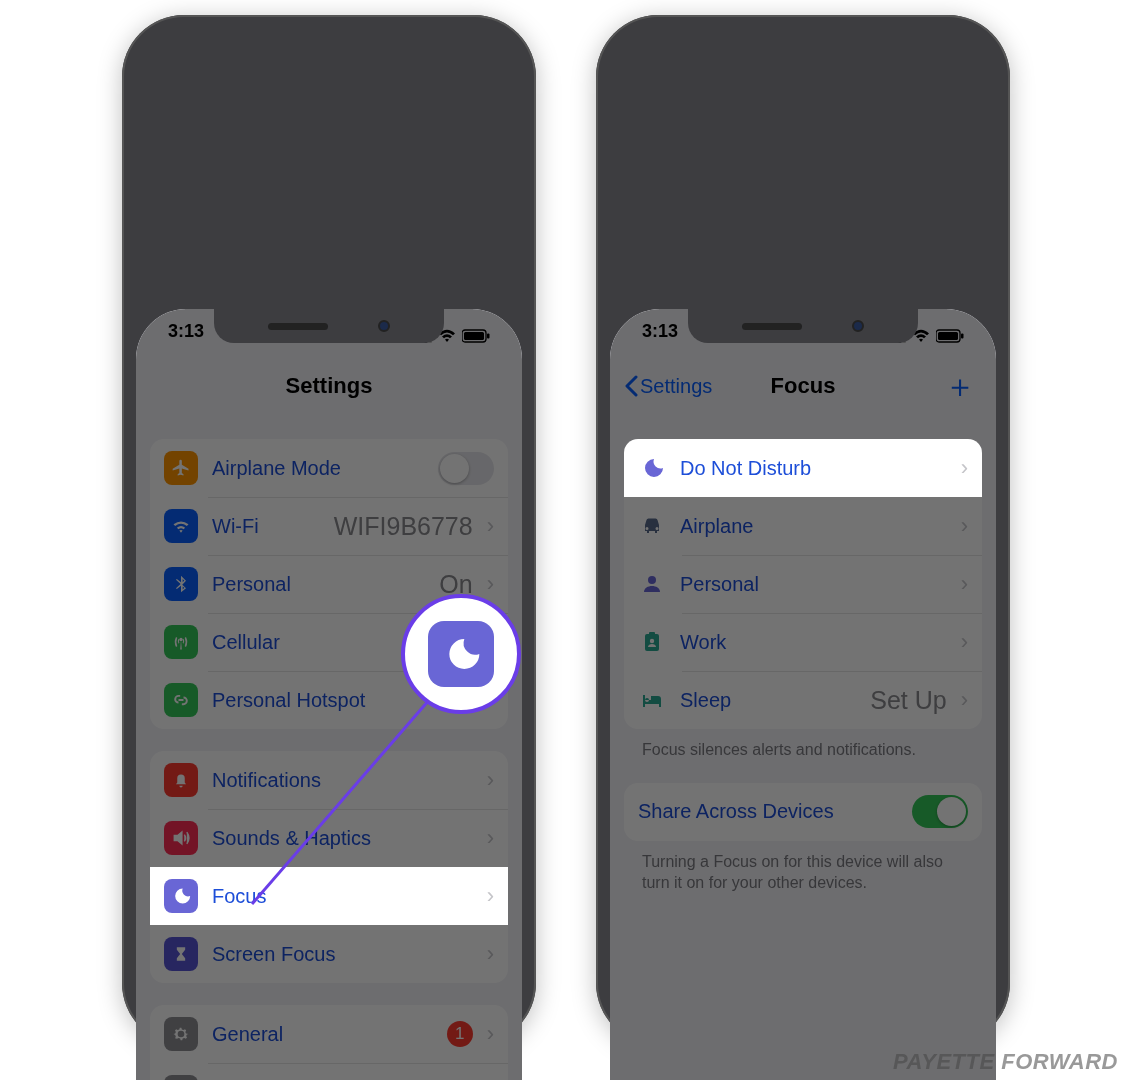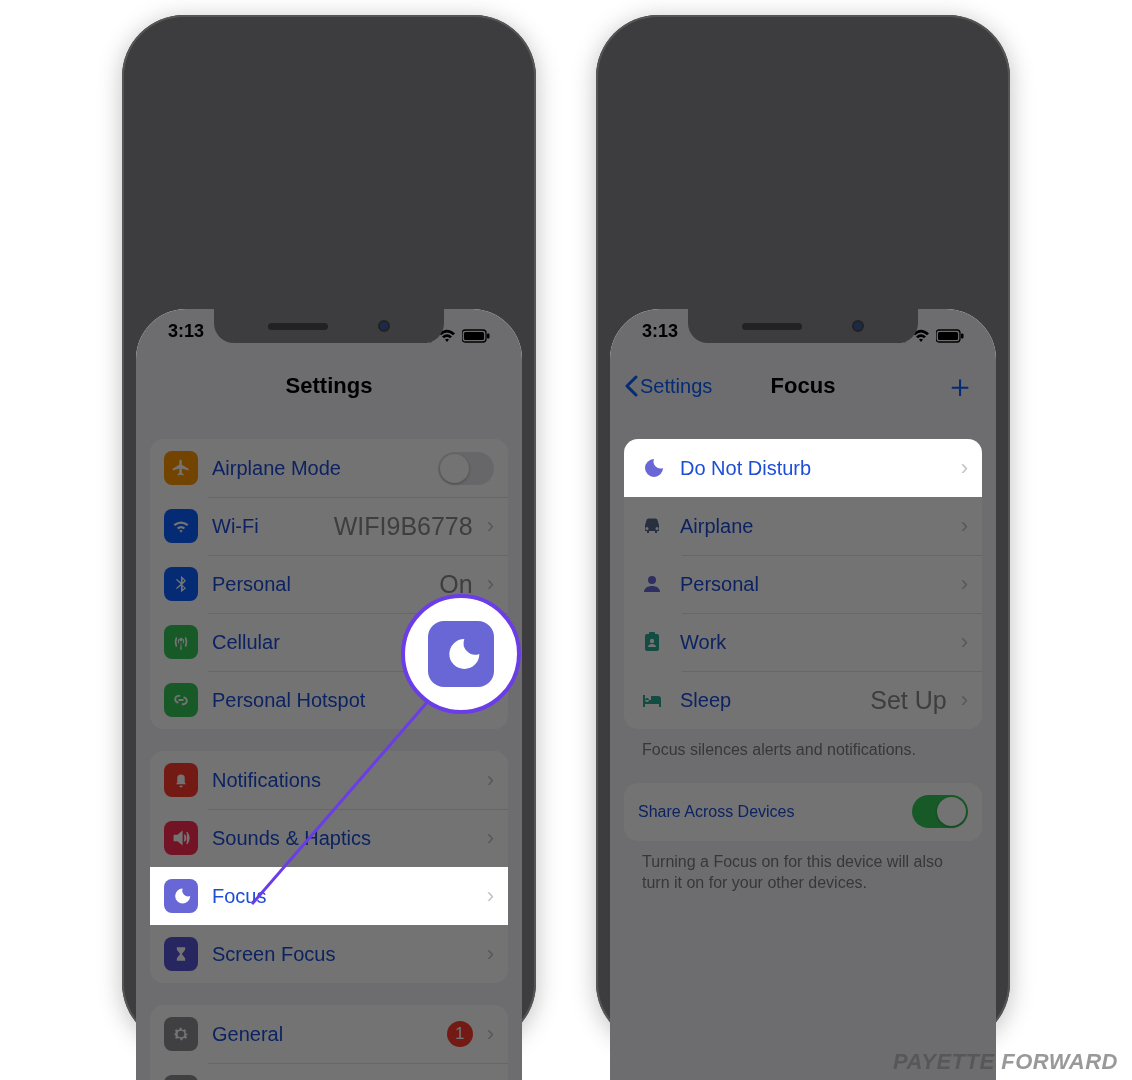--- a/index.html
+++ b/index.html
@@ -362,21 +362,21 @@
             <span class="label">Sleep</span>
             <span class="detail">Set Up</span>
             <span class="chev">›</span>
           </div>
         </div>
 
         <div class="footer-text">Focus silences alerts and notifications.</div>
 
         <div class="group">
           <div class="row">
-            <span class="label" style="font-size:16px">Share Across Devices</span>
+            <span class="label" style="font-size:20px">Share Across Devices</span>
             <span class="switch on">
                 <span class="knob"></span>
               </span>
           </div>
         </div>
 
         <div class="footer-text">Turning a Focus on for this device will also turn it on for your other devices.</div>
 
       </div>
 

